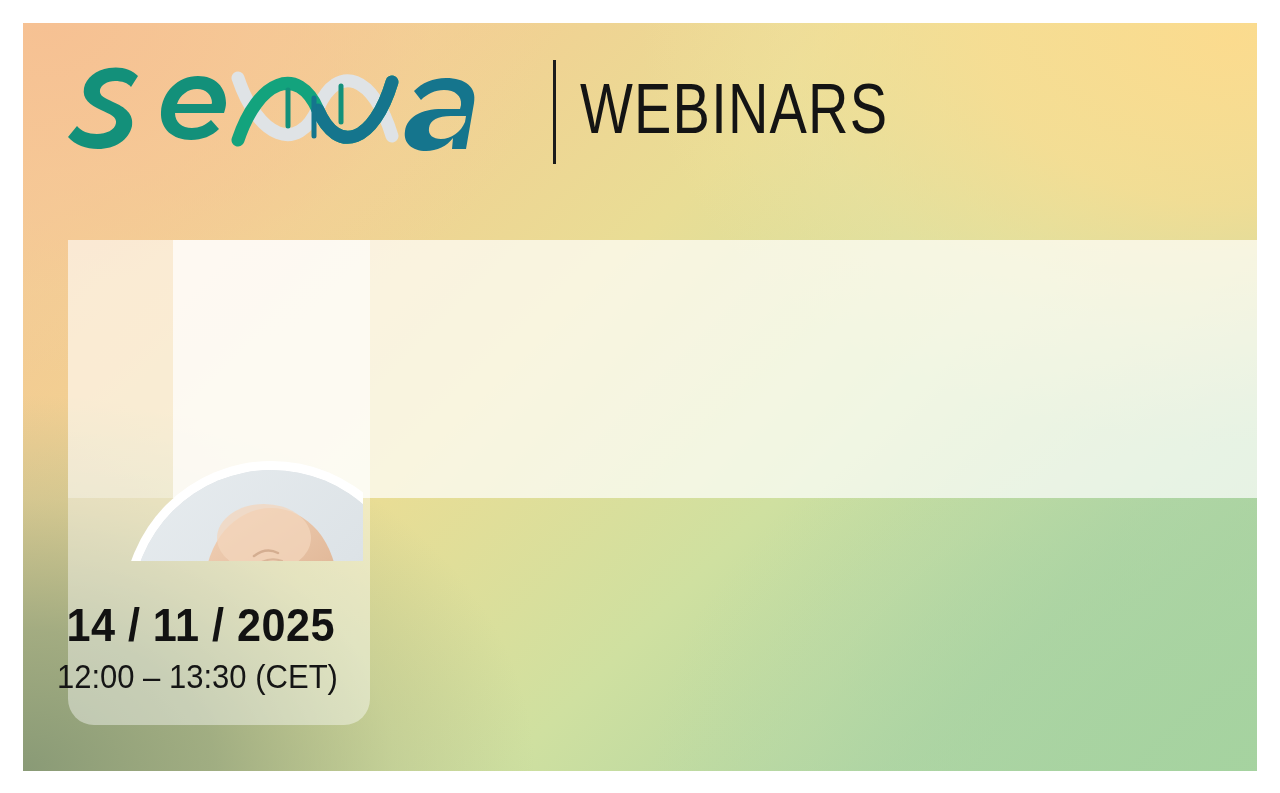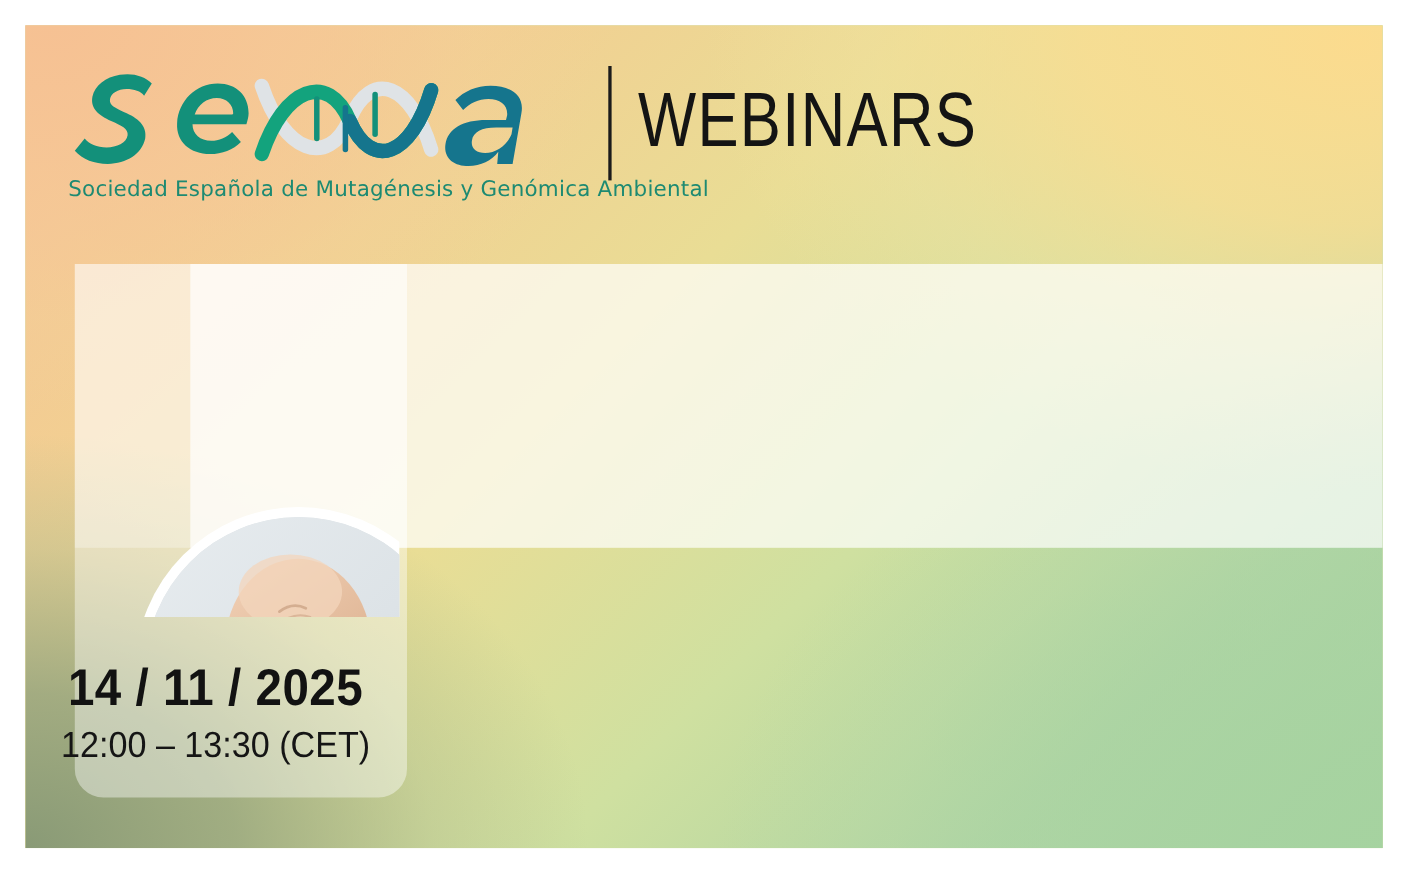--- a/index.html
+++ b/index.html
@@ -213,21 +213,21 @@
     transform: scaleX(0.93);
     transform-origin: left center;
   }
 
   
   .date-block {
     position: absolute;
     left: 45px;
     top: 600px;
     width: 302px;
-    text-align: center;
+    text-align: right;
   }
   .date-main {
     font-family: "Liberation Sans Narrow", "Liberation Sans", sans-serif;
     font-weight: 700;
     font-size: 47px;
     line-height: 50px;
     letter-spacing: 0.5px;
     color: #121212;
     transform: scaleX(0.92);
   }
@@ -307,21 +307,20 @@
 
           <line x1="226" y1="38" x2="226" y2="74" stroke="#13907a" stroke-width="5" stroke-linecap="round"></line>
           <line x1="252" y1="46" x2="252" y2="84" stroke="#15758d" stroke-width="5" stroke-linecap="round"></line>
           <line x1="279" y1="34" x2="279" y2="70" stroke="#13907a" stroke-width="5" stroke-linecap="round"></line>
         </g>
 
         <path d="M384 26c-13 0-24 5-32 13l7 9c6-6 14-10 23-10 11 0 18 6 17 15l-1 4h-18c-21 0-35 8-37 22-2 12 7 20 21 20 11 0 21-5 27-13l-1 11h14l8-46c3-16-9-25-28-25zm-5 61c-8 0-13-4-12-11 1-8 9-12 22-12h15l-1 6c-4 10-14 17-24 17z" fill="#15758d"></path>
       </svg>
     </div>
 
-    <div class="logo-tagline">Sociedad Española de Mutagénesis y Genómica Ambiental</div>
 
     <div class="logo-divider"></div>
 
     <div class="logo-webinars">WEBINARS</div>
   </div>
 
   <div class="photo-clipbox">
     <div class="photo-frame">
       <div class="photo-circle">
         <div class="photo-inner">

